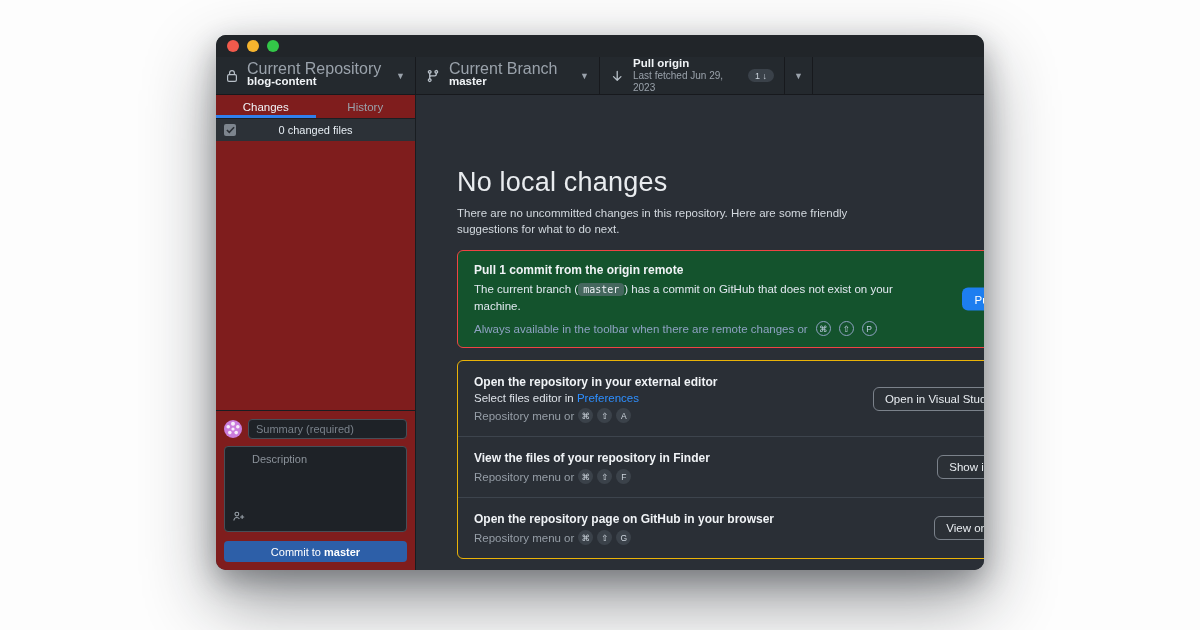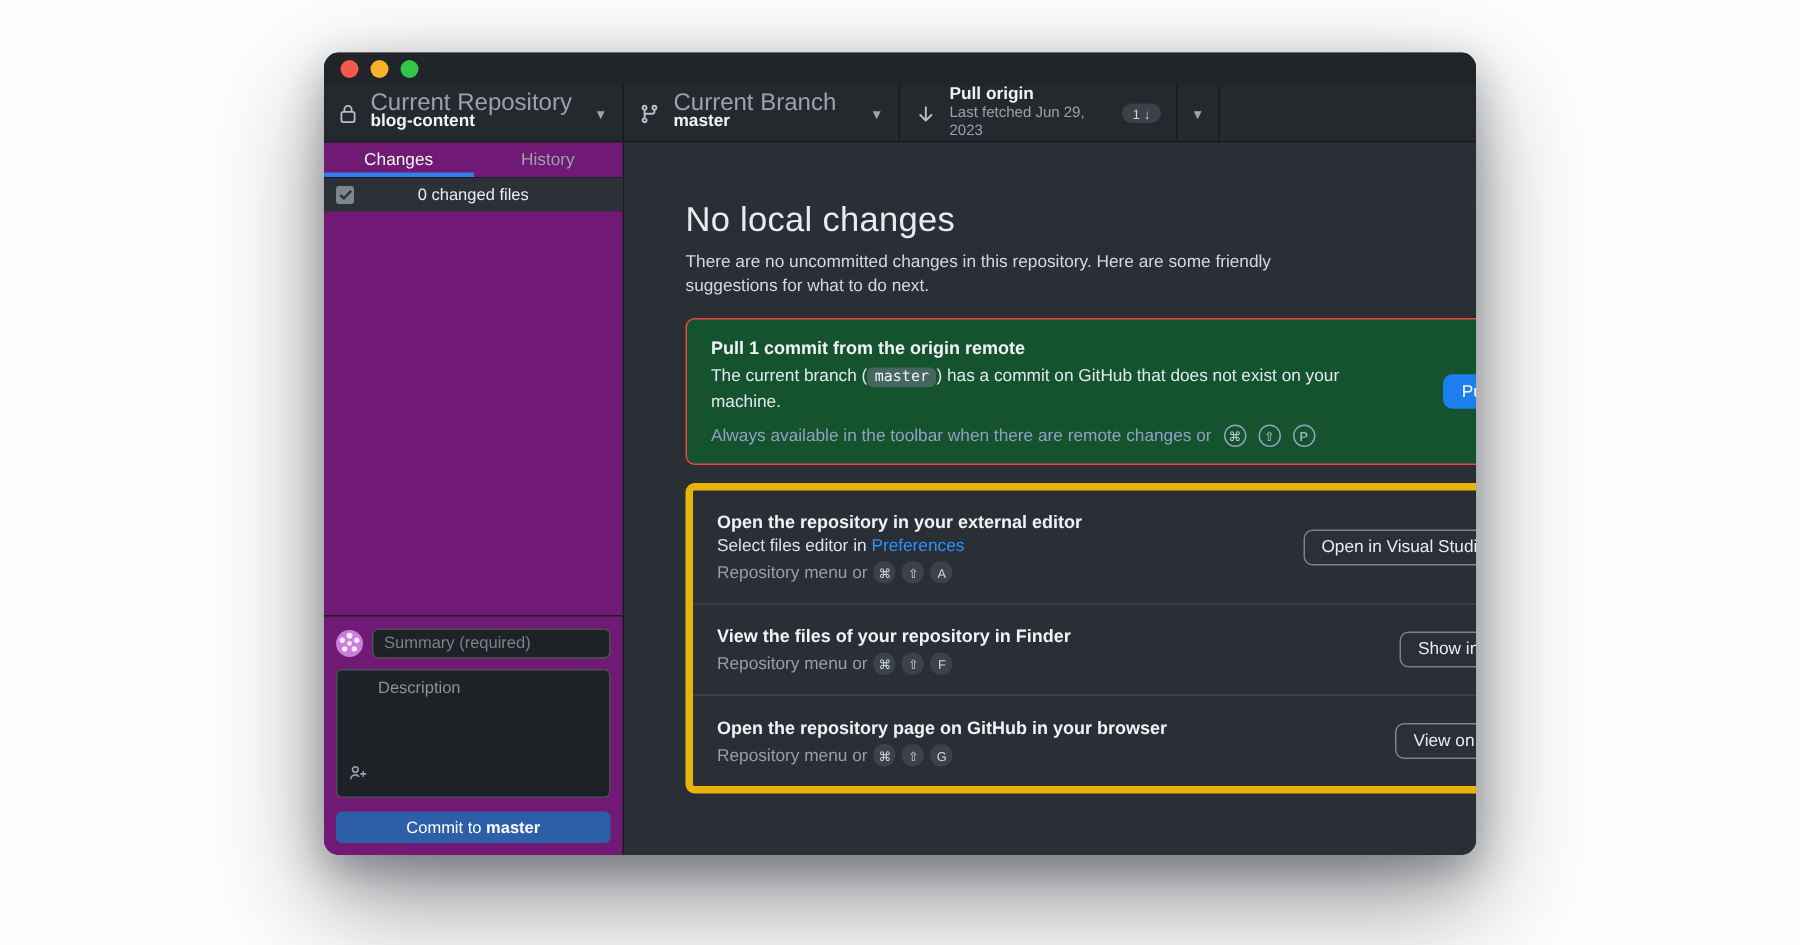--- a/index.html
+++ b/index.html
@@ -27,21 +27,21 @@
   .tb-sec .ico{flex:0 0 auto; margin-right:9px; display:flex; align-items:center;}
   .tb-repo{width:200px;} .tb-branch{width:184px;} .tb-pull{width:185px;} .tb-dd{width:28px; justify-content:center;}
   .tb-label{font-size:16px; color:#9aa2ab; line-height:12px;}
   .tb-value{font-size:11.5px; font-weight:bold; color:#f0f3f6; line-height:13px;}
   .tb-sub{font-size:10px; color:#9aa2ab; line-height:12px;}
   .chev{color:#9aa2ab; font-size:9px; margin-left:auto;}
   .badge{margin-left:8px; background:#3a4149; color:#cdd5dd; border-radius:8px; font-size:9px; padding:1.5px 7px; white-space:nowrap;}
   
   .split{flex:1; display:flex; min-height:0;}
   
-  .sidebar{width:200px; flex:0 0 auto; background:#701a75; border-right:1px solid #191d21; display:flex; flex-direction:column;}
+  .sidebar{width:200px; flex:0 0 auto; background:#7f1d1d; border-right:1px solid #191d21; display:flex; flex-direction:column;}
   .tabs{display:flex; height:24px; flex:0 0 auto; border-bottom:1px solid #1b1f23;}
   .tab{flex:1; display:flex; align-items:center; justify-content:center; font-size:11.5px; color:#9aa2ab; position:relative; cursor:default;}
   .tab.active{color:#f0f3f6;}
   .tab.active::after{content:""; position:absolute; left:0; right:0; bottom:0; height:3px; background:#2f80ed;}
   .files-row{height:22px; flex:0 0 auto; background:#2c3137; display:flex; align-items:center; padding:0 8px; position:relative;}
   .checkbox{width:12px; height:12px; border-radius:2px; background:#7d858e; display:flex; align-items:center; justify-content:center;}
   .files-label{position:absolute; left:0; right:0; text-align:center; font-size:11px; color:#e6edf3;}
   .file-list{flex:1;}
   .commit-form{flex:0 0 auto; border-top:1px solid #191d21; padding:8px;}
   .sum-row{display:flex; align-items:center; gap:6px;}
@@ -49,34 +49,34 @@
   .summary{flex:1; height:20px; background:#1e2227; border:1px solid #474f58; border-radius:4px; color:#e6edf3; font-size:11px; padding:0 7px; font-family:"Liberation Sans",sans-serif; outline:none;}
   .summary::placeholder{color:#79818a;}
   .desc-wrap{margin-top:7px; height:86px; background:#1e2227; border:1px solid #474f58; border-radius:4px; position:relative;padding-left:20px;}
   .desc{width:100%; height:64px; background:transparent; border:none; resize:none; color:#e6edf3; font-size:11px; padding:6px 7px; font-family:"Liberation Sans",sans-serif; outline:none;}
   .desc::placeholder{color:#8b929a;}
   .coauthor{position:absolute; left:7px; bottom:6px;}
   .commit-btn{margin-top:9px; width:100%; height:21px; background:#2d5fa8; border:none; border-radius:4px; color:#fff; font-size:11px; font-family:"Liberation Sans",sans-serif; cursor:pointer;}
   .commit-btn b{font-weight:bold;}
   
   .content{flex:1; background:#2a2f36; position:relative; padding:38px 44px 0 41px;}
-  .h1{font-size:23px; font-weight:400; color:#e9ecef; letter-spacing:.2px;}
+  .h1{font-size:27px; font-weight:400; color:#e9ecef; letter-spacing:.2px;margin-top:34px;}
   .lede{margin-top:8px; font-size:11.5px; line-height:15.5px; color:#d3d9df; width:420px;}
   
   .callout{margin-top:13px; background:#14532d; border:1px solid #ef4444; border-radius:6px; padding:12px 150px 11px 16px; position:relative; min-height:91px;}
   .callout .p-title{font-size:12px; font-weight:bold; color:#f0f3f6;}
   .callout .p-body{margin-top:4px; font-size:11.5px; line-height:16px; color:#e2e8f0; width:430px;}
   .code-pill{font-family:"DejaVu Sans Mono", monospace; font-size:10px; background:rgba(110,120,135,.55); color:#eef1f5; border-radius:4px; padding:1px 5px;}
   .callout .p-hint{margin-top:7px; font-size:11.5px; color:#8ea2c2; display:flex; align-items:center; gap:8px;}
   .key{width:15px; height:15px; border-radius:50%; display:inline-flex; align-items:center; justify-content:center; font-size:8.5px;}
   .key.outline{border:1px solid #8ea2c2; color:#c3d0e4;}
   .key.fill{background:#3b424a; color:#ced6de;}
   .pull-btn{position:absolute; right:16px; top:50%; transform:translateY(-50%); background:#1d7ef0; color:#fff; border:none; border-radius:6px; height:23px; padding:0 13px; font-size:11.5px; font-family:"Liberation Sans",sans-serif; cursor:pointer;}
   
-  .group{margin-top:12px; border:5px solid #eab308; border-radius:6px;}
+  .group{margin-top:12px; border:1px solid #eab308; border-radius:6px;}
   .row{position:relative; padding:14px 16px 13px 16px;}
   .row + .row{border-top:1px solid #3d444d;}
   .row .p-title{font-size:12px; font-weight:bold; color:#f0f3f6;}
   .row .p-line{margin-top:3px; font-size:11.5px; color:#dde2e8;}
   .row .p-line a{color:#2e8fff; text-decoration:none;}
   .row .p-hint{margin-top:4px; font-size:11.5px; color:#969ea7; display:flex; align-items:center; gap:4px;}
   .ghost-btn{position:absolute; right:16px; top:50%; transform:translateY(-50%); background:#2b3036; border:1px solid #7b828b; border-radius:6px; height:24px; padding:0 11px; color:#e8ecf0; font-size:11.5px; font-family:"Liberation Sans",sans-serif; cursor:pointer; white-space:nowrap;}
 </style>
 </head>
 <body>

